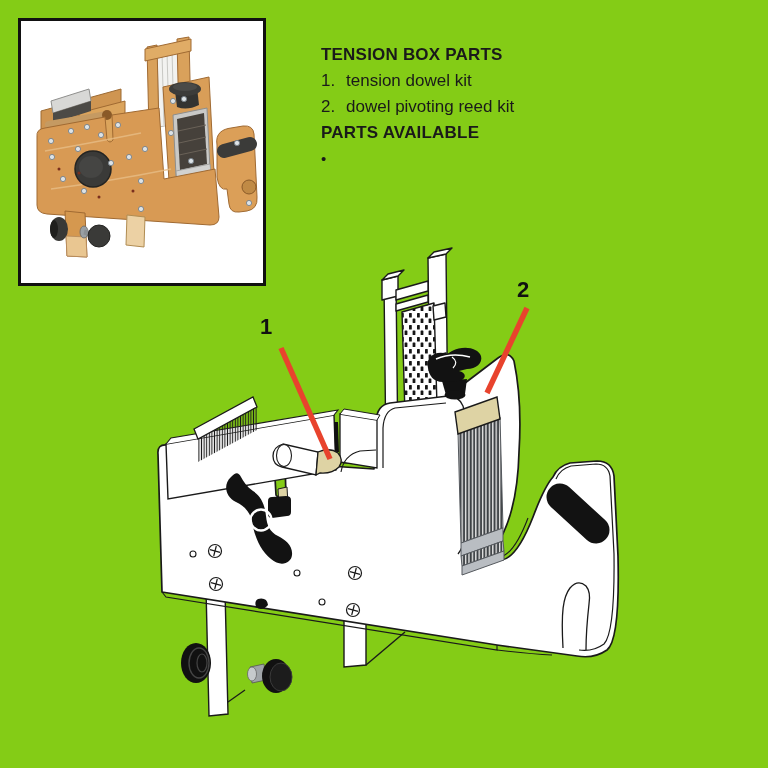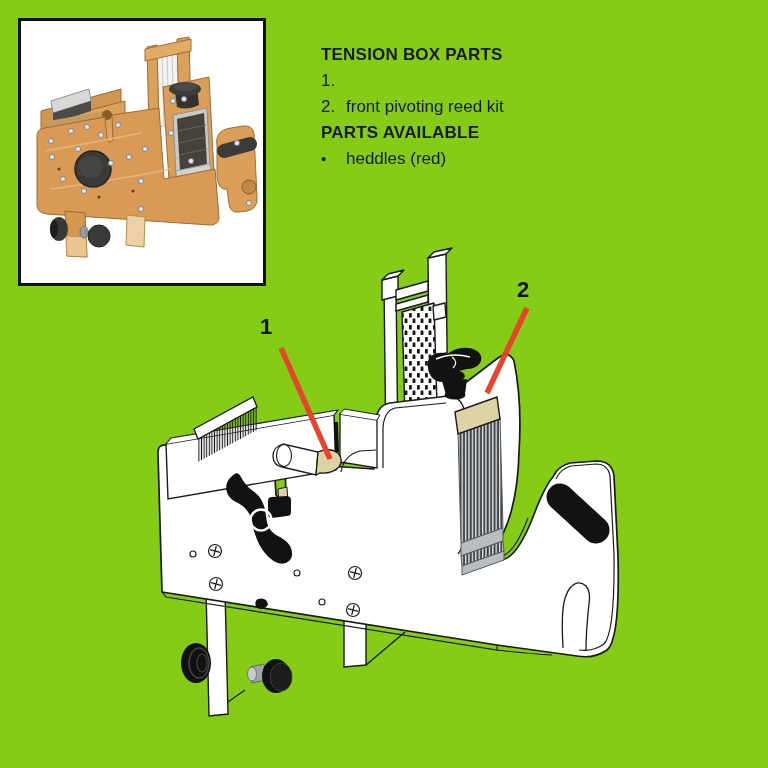--- a/index.html
+++ b/index.html
@@ -125,29 +125,29 @@
           <circle cx="78" cy="176" r="1.5"></circle>
           <circle cx="112" cy="170" r="1.5"></circle>
       </g>
     </svg>
   </div>
 
   <div class="parts">
     <div class="hd">TENSION BOX PARTS</div>
     <div class="row">
       <span class="mk">1.</span>
+      <span>tension dowel kit</span>
     </div>
     <div class="row">
       <span class="mk">2.</span>
-      <span>front pivoting reed kit</span>
+      <span>dowel pivoting reed kit</span>
     </div>
     <div class="hd">PARTS AVAILABLE</div>
     <div class="row">
       <span class="mk bullet">•</span>
-      <span>heddles (red)</span>
     </div>
   </div>
 
   <div class="diagram">
     <svg viewBox="130 246 550 520">
       <defs>
         <pattern id="pat-teeth" patternUnits="userSpaceOnUse" width="2.6" height="4">
           <line x1="1.3" y1="0" x2="1.3" y2="4" stroke="#1a1a1a" stroke-width="1.1"></line>
         </pattern>
         <pattern id="pat-reed" patternUnits="userSpaceOnUse" width="3.4" height="4">

